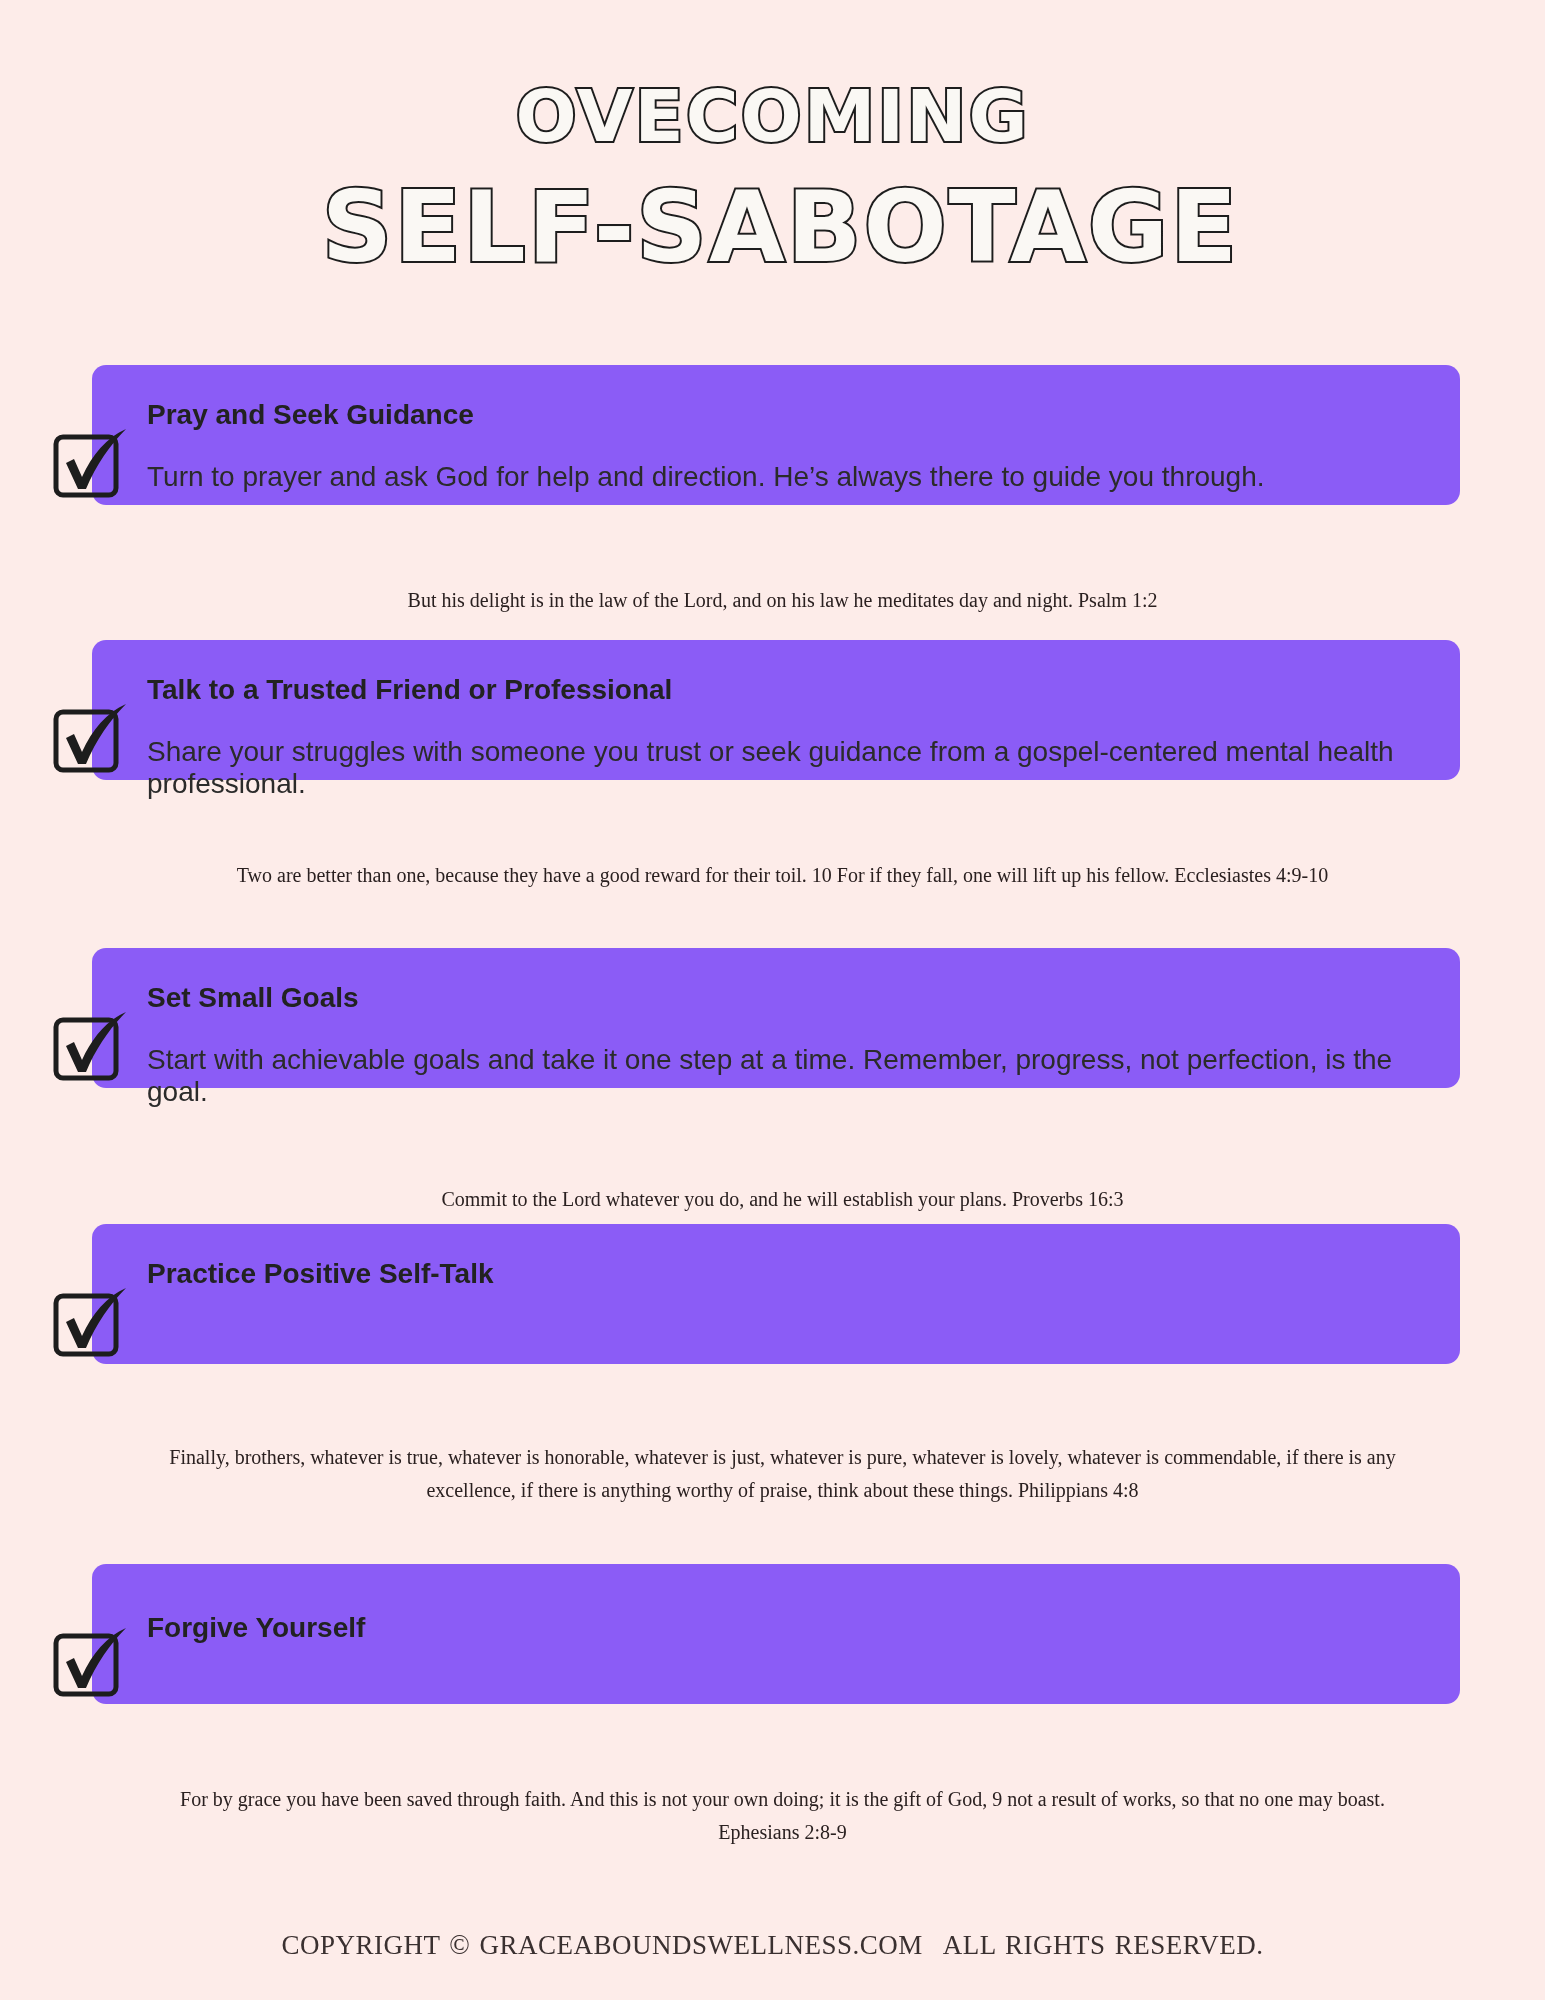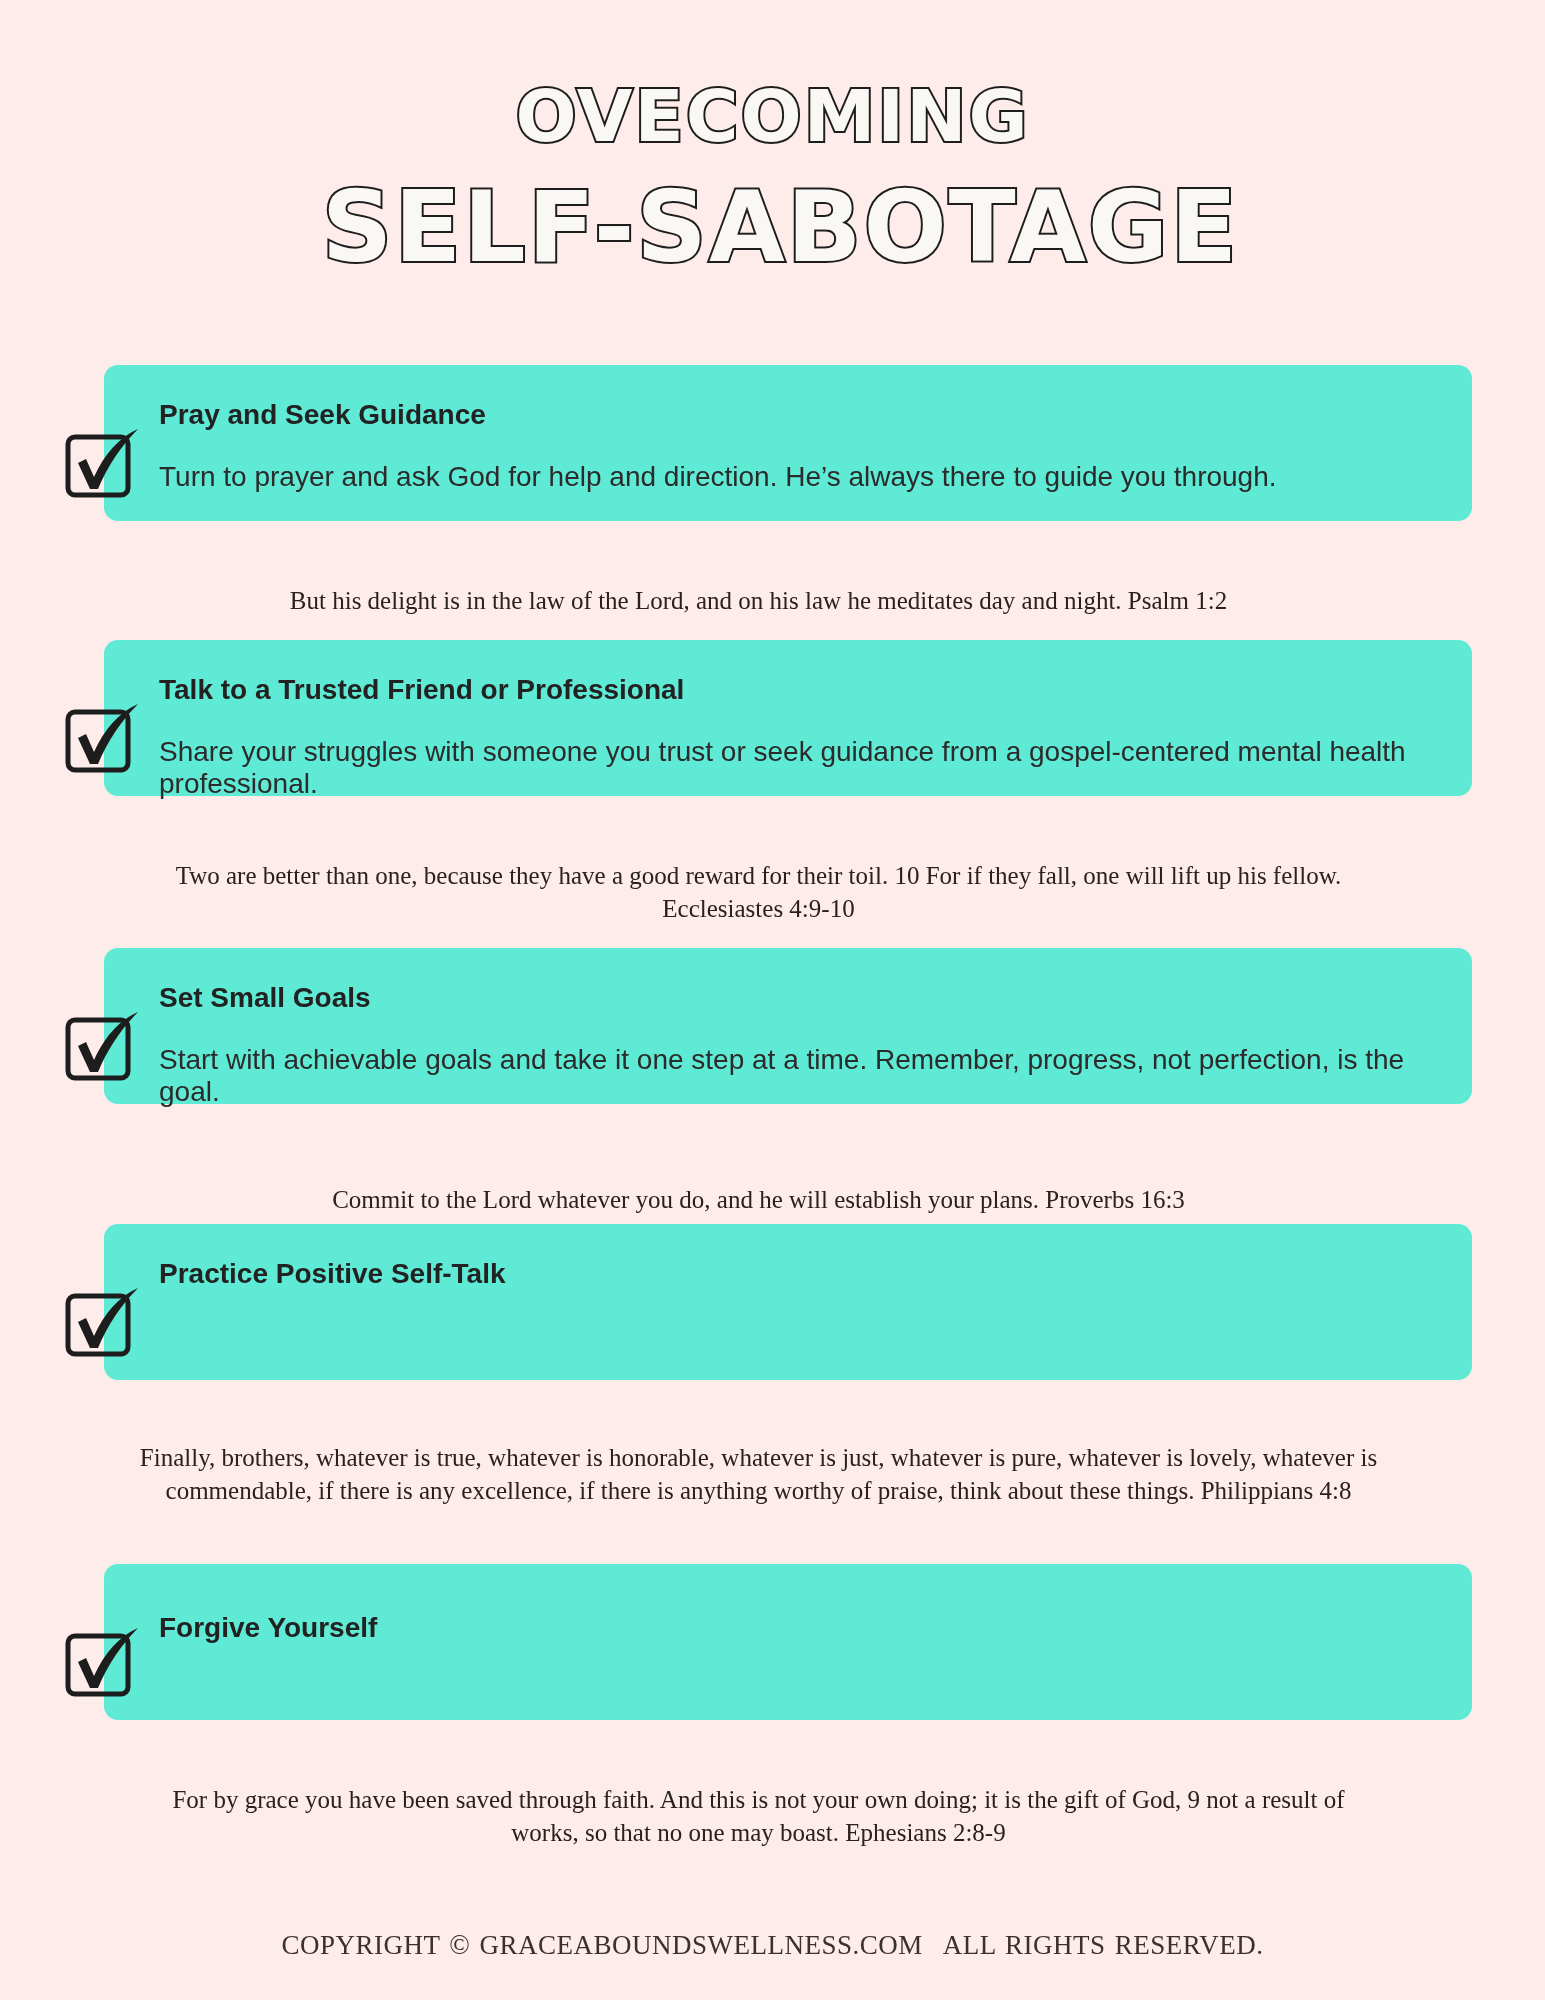--- a/index.html
+++ b/index.html
@@ -17,42 +17,42 @@
     font-weight: 900;
     color: #FAF8F4;
     -webkit-text-stroke: 4px #1d1d1d;
     paint-order: stroke fill;
     letter-spacing: 2px;
     line-height: 1;
   }
   .title.l1 { top: 80px; font-size: 72px; }
   .title.l2 { top: 178px; font-size: 98px; padding-left: 8px; }
   .card {
-    position: absolute; left: 104px; width: 1368px; height: 156px;
-    background: #5eead4; border-radius: 14px;
+    position: absolute; left: 92px; width: 1368px; height: 140px;
+    background: #8b5cf6; border-radius: 14px;
   }
   .card .card-title {
     position: absolute; left: 55px; top: 34px;
     font-size: 28px; font-weight: bold; color: #222;
     font-family: "Liberation Sans", sans-serif;
   }
   .card .card-body {
     position: absolute; left: 55px; top: 96px; width: 1260px;
     font-size: 28px; line-height: 32px; color: #2b2b2b;
     font-family: "Liberation Sans", sans-serif;
   }
   .card.single .card-title { top: 48px; }
   .card.single .card-body { top: 112px; }
   .check {
     position: absolute; left: -40px; width: 76px; height: 72px;
   }
   .verse {
-    position: absolute; left: 136px; width: 1245px; text-align: center;
+    position: absolute; left: 160px; width: 1245px; text-align: center;
     font-family: "Liberation Serif", "DejaVu Serif", serif;
-    font-size: 25px; line-height: 33px; color: #2a2020;
+    font-size: 20px; line-height: 33px; color: #2a2020;
   }
   .footer {
     position: absolute; left: 0; width: 1545px; top: 1930px; text-align: center;
     font-family: Liberation Serif, serif;
     font-size: 27px; letter-spacing: 0.5px; color: #3a3030;
     word-spacing: 2px;
   }
   .footer .gap { display: inline-block; width: 20px; }
 </style>
 </head>

